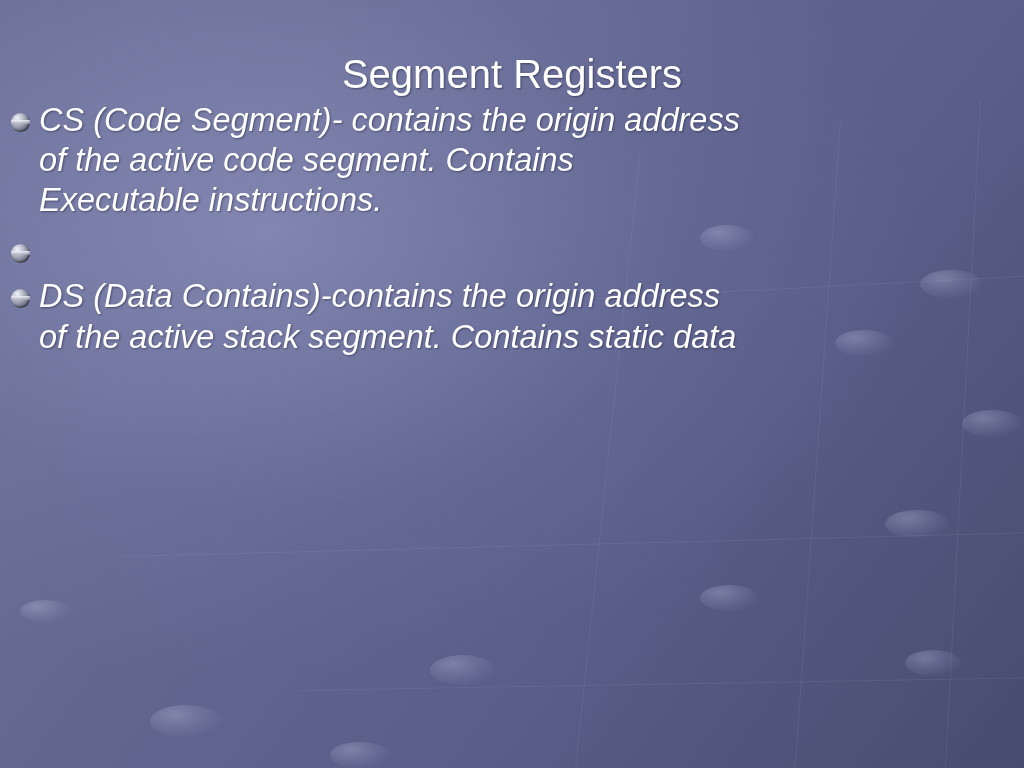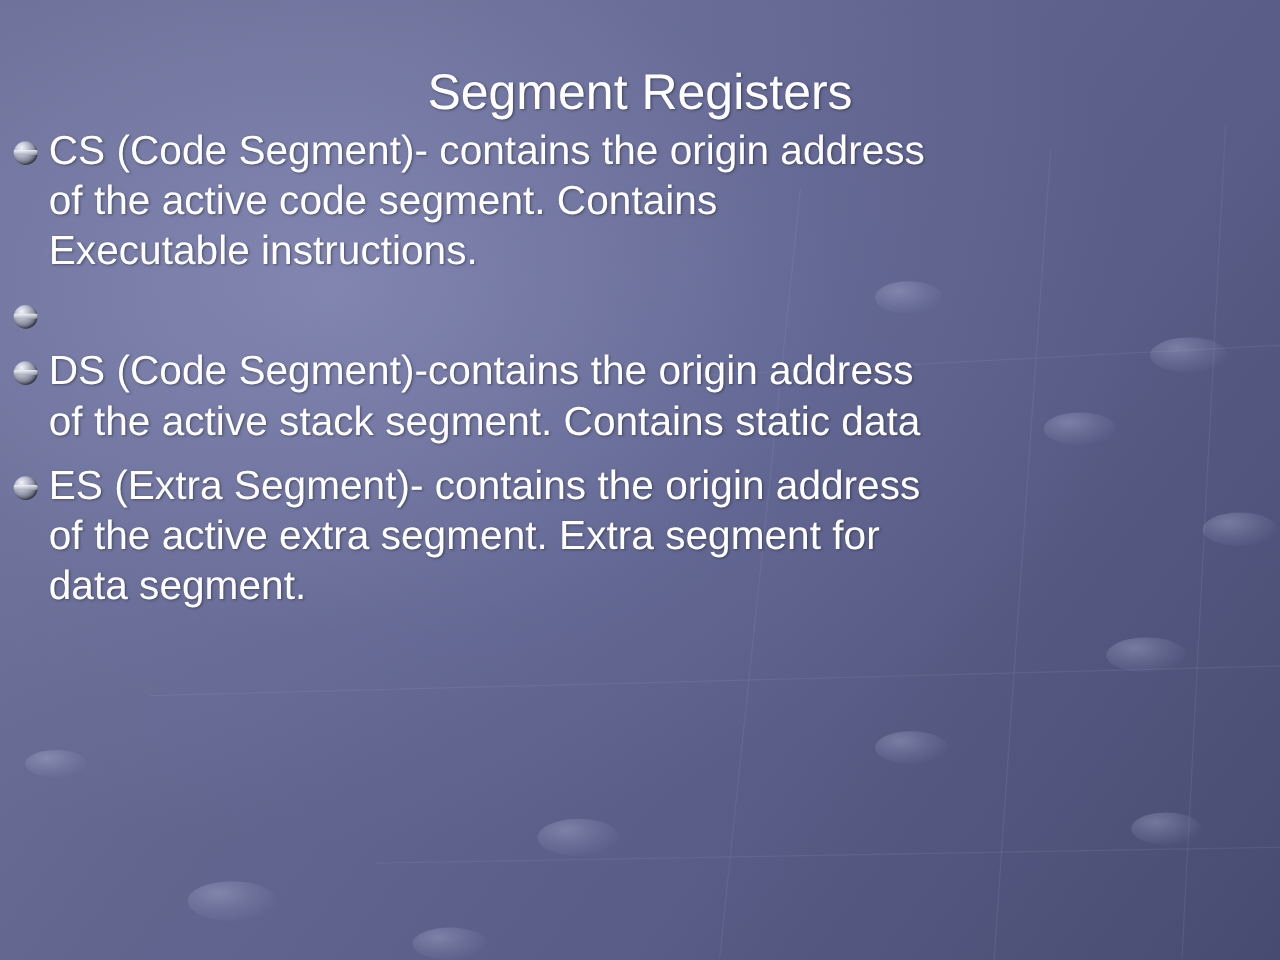--- a/index.html
+++ b/index.html
@@ -59,20 +59,21 @@
     left: 10px;
     top: 100px;
     width: 935px;
   }
 
   .bullet {
     position: relative;
     display: flex;
     align-items: flex-start;
     margin-bottom: 11px;
+    font-style: italic;
   }
 
   .marker {
     flex: 0 0 auto;
     width: 22px;
     height: 22px;
     margin-top: 12px;
     margin-right: 7px;
     position: relative;
   }
@@ -151,28 +152,19 @@
         <div class="sphere"></div>
           <div class="band"></div>
       </div>
     </div>
 
     <div class="bullet">
       <div class="marker">
         <div class="sphere"></div>
           <div class="band"></div>
       </div>
-      <div class="btext">DS (Code Segment)-contains the origin address
+      <div class="btext">DS (Data Contains)-contains the origin address
 of the active stack segment. Contains static data</div>
     </div>
 
-    <div class="bullet">
-      <div class="marker">
-        <div class="sphere"></div>
-          <div class="band"></div>
-      </div>
-      <div class="btext">ES (Extra Segment)- contains the origin address
-of the active extra segment. Extra segment for
-data segment.</div>
-    </div>
 
   </div>
 </div>
 
 </body></html>

